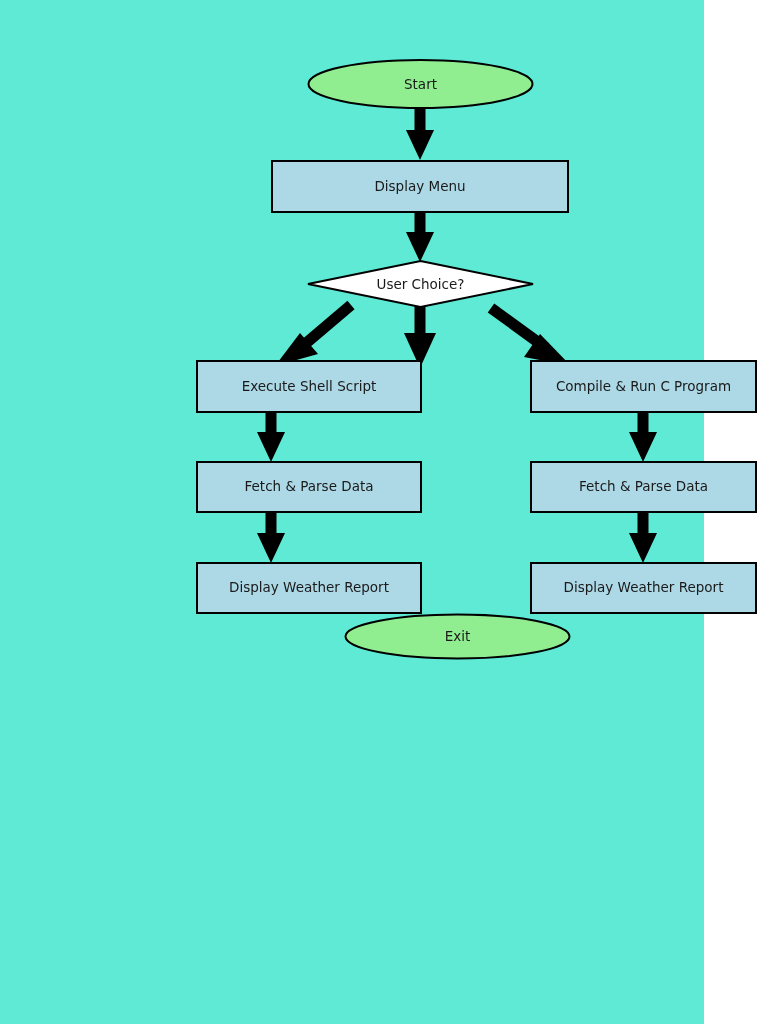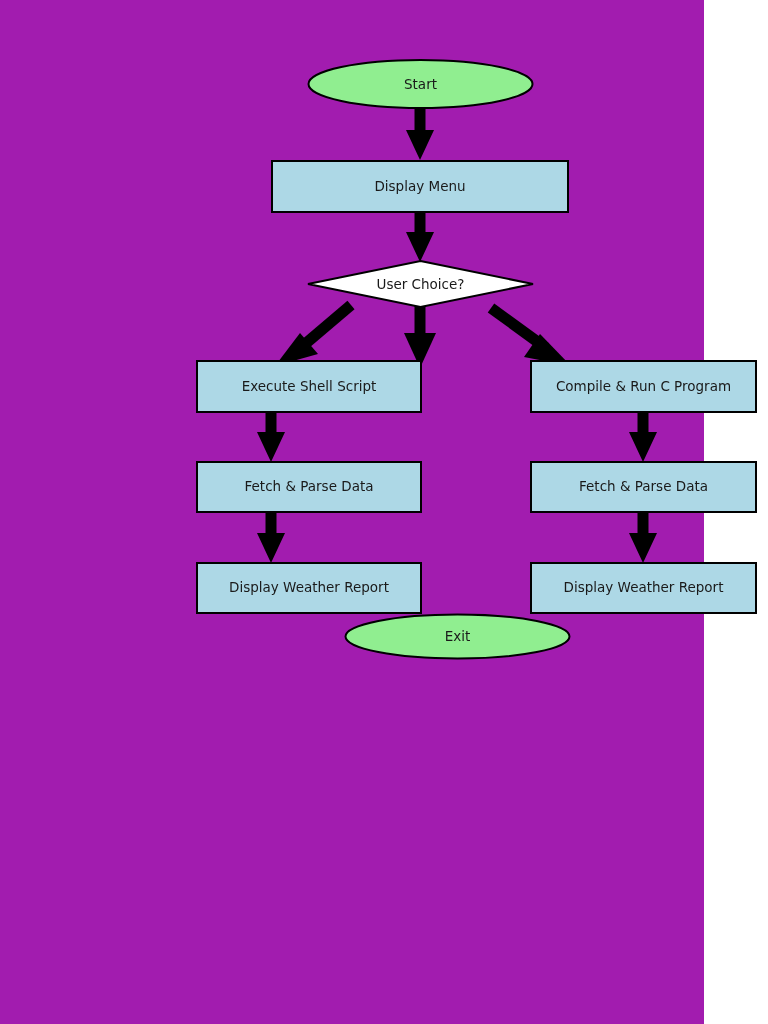--- a/index.html
+++ b/index.html
@@ -11,21 +11,21 @@
   body {
     width: 768px;
     height: 1024px;
     overflow: hidden;
     font-family: "DejaVu Sans", sans-serif;
   }
   #flowchart-canvas {
     position: relative;
     width: 704px;
     height: 1024px;
-    background: #a21caf;
+    background: #5eead4;
   }
   #flowchart-svg {
     position: absolute;
     top: 0;
     left: 0;
     width: 768px;
     height: 1024px;
   }
   .node-label {
     font-family: "DejaVu Sans", sans-serif;

